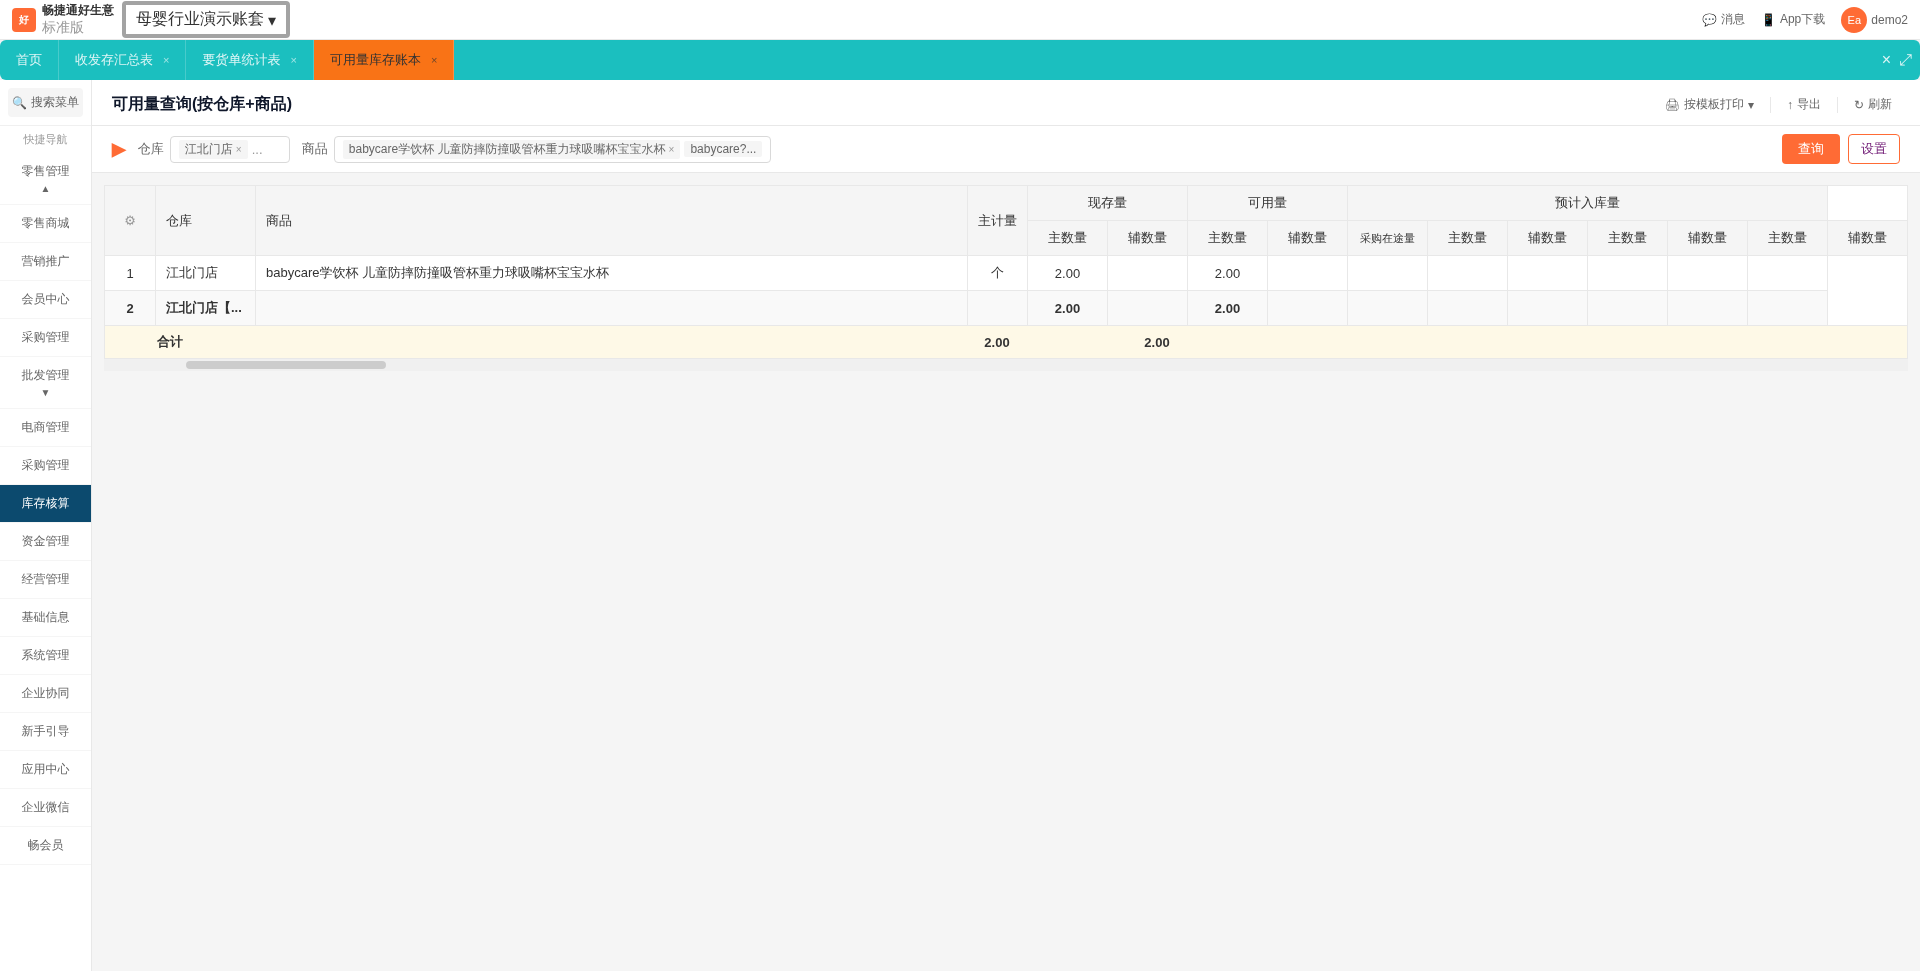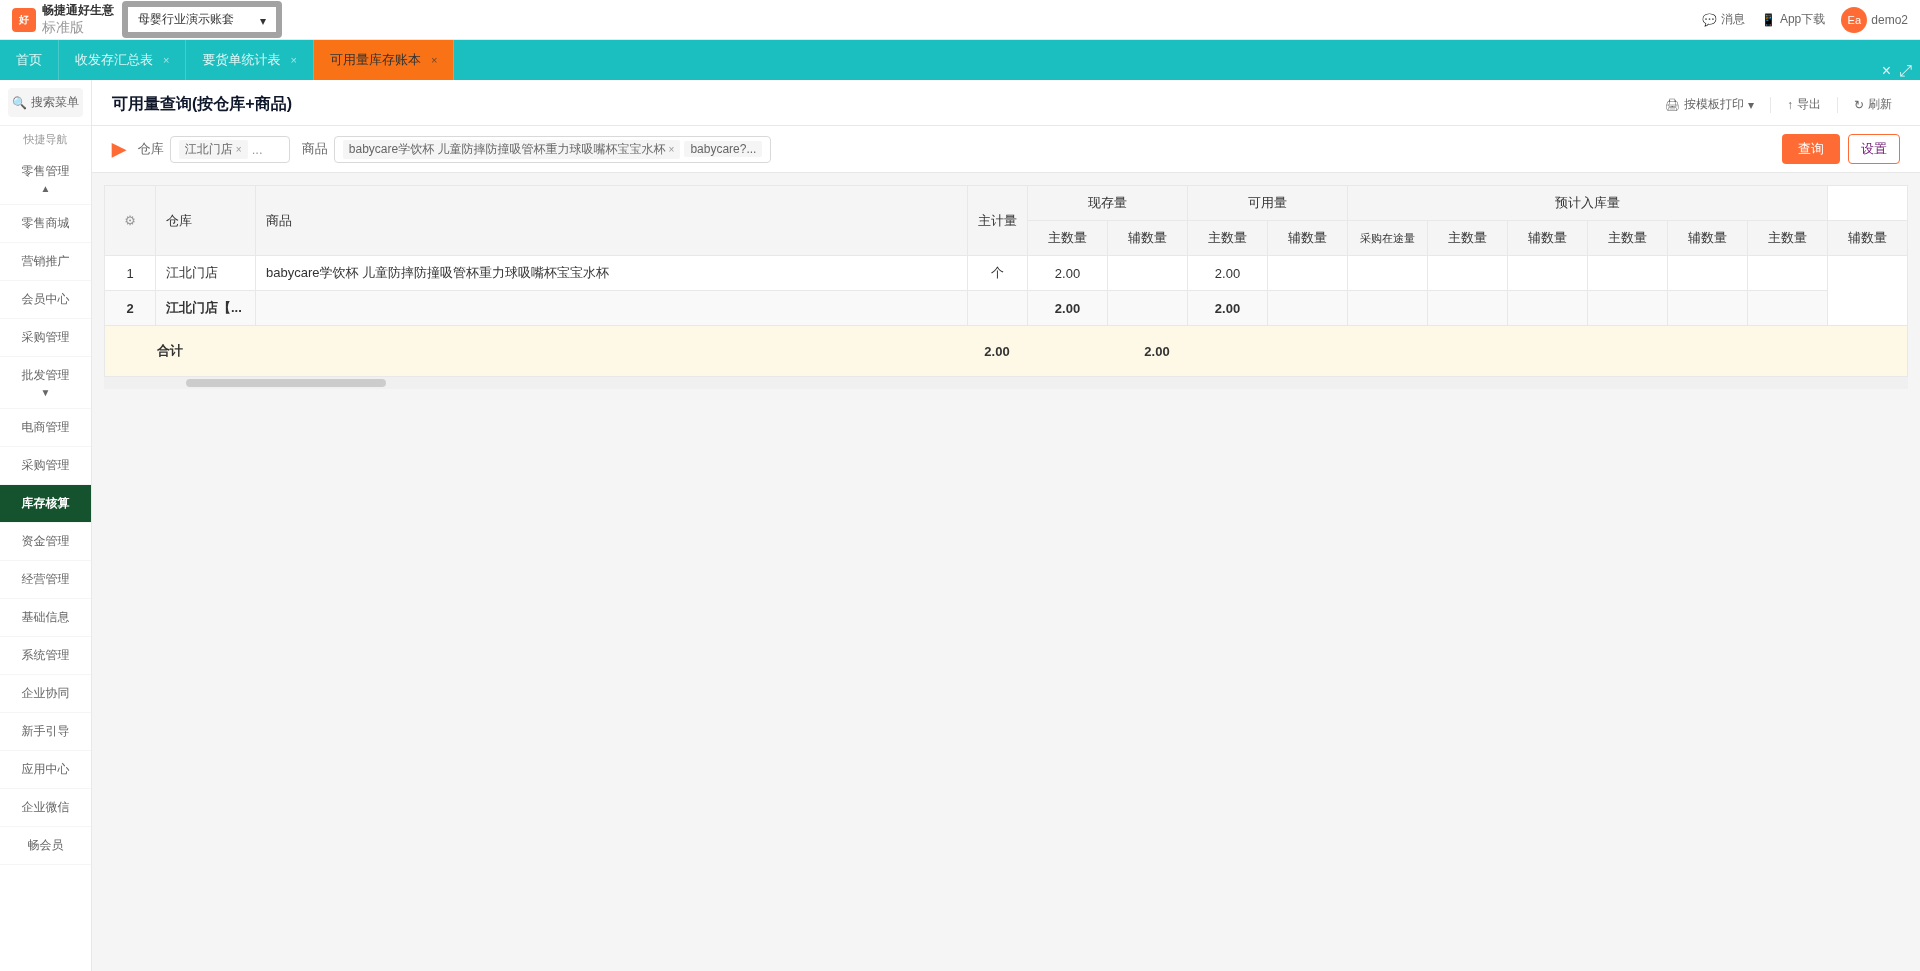--- a/index.html
+++ b/index.html
@@ -14,33 +14,34 @@
       align-items: center;
       padding: 0 12px;
       justify-content: space-between;
       flex-shrink: 0;
     }
     .top-bar-left { display: flex; align-items: center; gap: 8px; }
     .logo-area { display: flex; align-items: center; gap: 6px; }
     .logo-icon { width: 24px; height: 24px; background: #ff6b35; border-radius: 4px; display: flex; align-items: center; justify-content: center; color: white; font-size: 10px; font-weight: bold; }
     .brand-name { font-size: 12px; color: #333; font-weight: bold; }
     .edition-tag { font-size: 14px; color: #999; }
-    .industry-selector { display: flex; align-items: flex-end; gap: 4px; padding: 4px 10px; border: 6px solid #a3a3a3; border-radius: 4px; font-size: 12px; color: #333; cursor: pointer; background: #fff; min-width: 160px; }
+    .industry-selector { display: flex; align-items: flex-end; gap: 4px; padding: 4px 10px; border: 4px solid #a3a3a3; border-radius: 4px; font-size: 16px; color: #333; cursor: pointer; background: #fff; min-width: 160px; }
     .top-bar-right { display: flex; align-items: center; gap: 16px; font-size: 12px; color: #666; }
     .top-bar-right-item { display: flex; align-items: center; gap: 4px; cursor: pointer; }
     .avatar { width: 26px; height: 26px; border-radius: 50%; background: #ff6b35; display: flex; align-items: center; justify-content: center; color: white; font-size: 11px; }
 
     
     .nav-tabs {
       height: 40px;
       background: #1bbfbf;
       display: flex;
-      align-items: flex-end;
+      align-items: center;
       padding: 0 0 0 0;
       flex-shrink: 0;
+      border-radius: 6px;
     }
     .nav-tab {
       height: 40px;
       display: flex;
       align-items: center;
       padding: 0 16px;
       color: rgba(255,255,255,0.85);
       cursor: pointer;
       font-size: 13px;
       border-right: 1px solid rgba(255,255,255,0.2);
@@ -74,21 +75,21 @@
       text-align: center;
       cursor: pointer;
       font-size: 12px;
       color: #666;
       border-bottom: 1px solid #f5f5f5;
       display: flex;
       flex-direction: column;
       align-items: center;
       gap: 3px;
     }
-    .sidebar-item.active { background: #14532d; color: #fff; font-weight: bold; }
+    .sidebar-item.active { background: #0c4a6e; color: #fff; }
 
     
     .content-area { flex: 1; display: flex; flex-direction: column; overflow: hidden; background: #f5f5f5; }
 
     
     .page-header {
       background: #fff;
       padding: 12px 20px 8px;
       border-bottom: 1px solid #e8e8e8;
       display: flex;
@@ -149,21 +150,21 @@
     
     .th-group { background: #fafafa; }
 
     
     .table-footer {
       background: #fef9e7;
       border: 1px solid #e8e8e8;
       border-top: none;
       display: flex;
       align-items: center;
-      padding: 16px 10px;
+      padding: 7px 10px;
       font-size: 13px;
     }
 
     
     .table-scroll-bar { height: 12px; background: #f0f0f0; display: flex; align-items: center; padding: 0 2px; }
     .scroll-thumb { height: 8px; width: 200px; background: #ccc; border-radius: 4px; margin-left: 80px; }
 
     .divider-v { width: 1px; height: 16px; background: #e8e8e8; }
   </style>
 </head>

